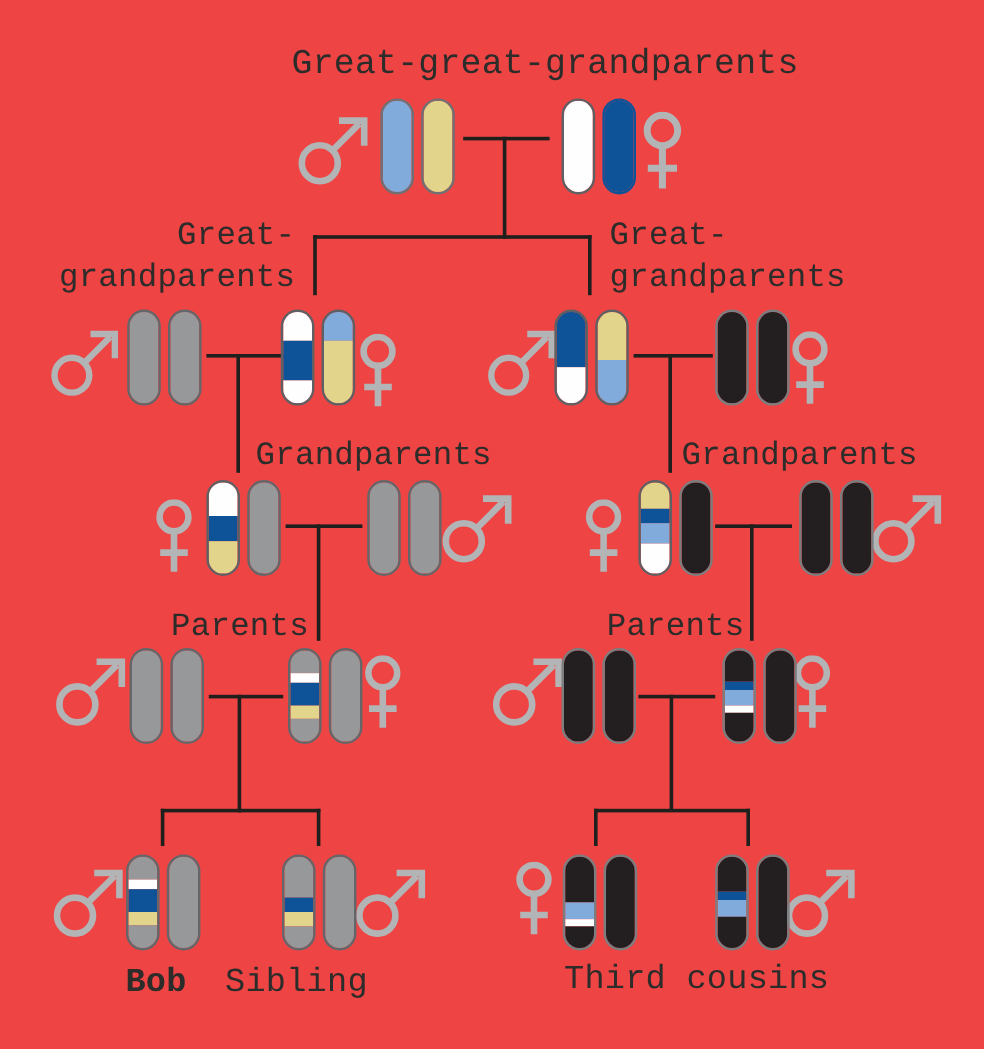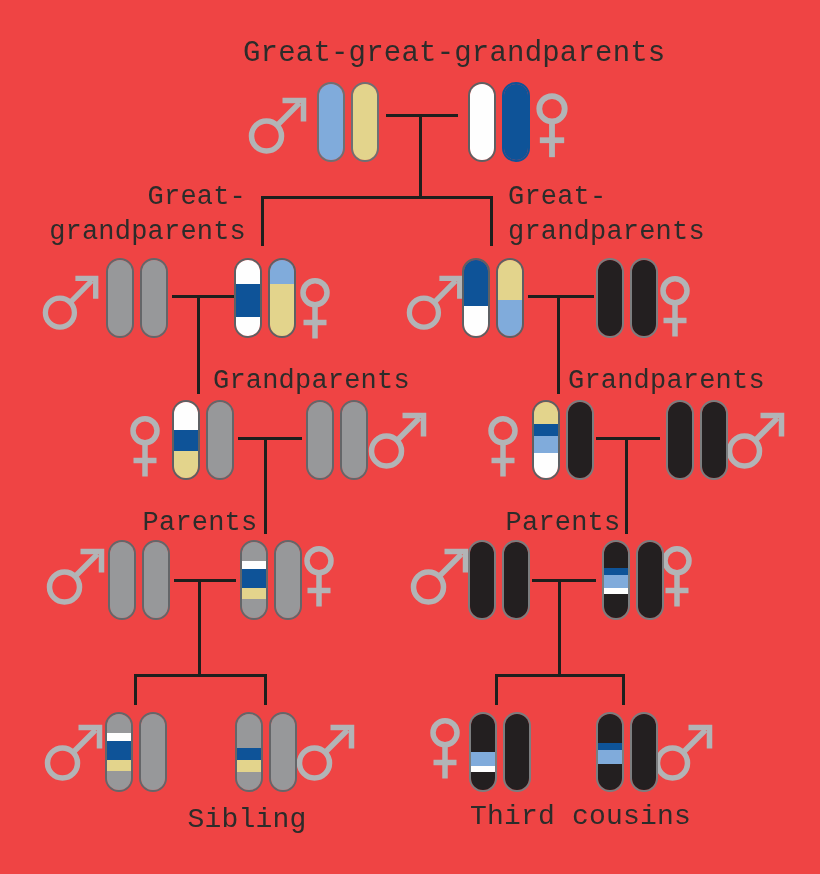--- a/index.html
+++ b/index.html
@@ -57,20 +57,21 @@
   <div class="title title-ggp-right">
     <div>Great-</div>
     <div>grandparents</div>
   </div>
 
   <div class="title title-gp-left">Grandparents</div>
   <div class="title title-gp-right">Grandparents</div>
   <div class="title title-parents-left">Parents</div>
   <div class="title title-parents-right">Parents</div>
 
+  <div class="title label-bottom label-bob">Bob</div>
   <div class="title label-bottom label-cousins">Third cousins</div>
   <div class="title label-bottom label-sibling">Sibling</div>
 <div class="connector" style="left: 386px; top: 114px; width: 72px; height: 3px; background: rgb(31, 31, 29);"></div>
     <div class="connector" style="left: 419px; top: 114px; width: 3px; height: 85px; background: rgb(31, 31, 29);"></div>
     <div class="connector" style="left: 261px; top: 196px; width: 232px; height: 3px; background: rgb(31, 31, 29);"></div>
     <div class="connector" style="left: 261px; top: 196px; width: 3px; height: 50px; background: rgb(31, 31, 29);"></div>
     <div class="connector" style="left: 490px; top: 196px; width: 3px; height: 50px; background: rgb(31, 31, 29);"></div>
     <div class="connector" style="left: 172px; top: 295px; width: 64px; height: 3px; background: rgb(31, 31, 29);"></div>
     <div class="connector" style="left: 197px; top: 295px; width: 3px; height: 99px; background: rgb(31, 31, 29);"></div>
     <div class="connector" style="left: 528px; top: 295px; width: 66px; height: 3px; background: rgb(31, 31, 29);"></div>

